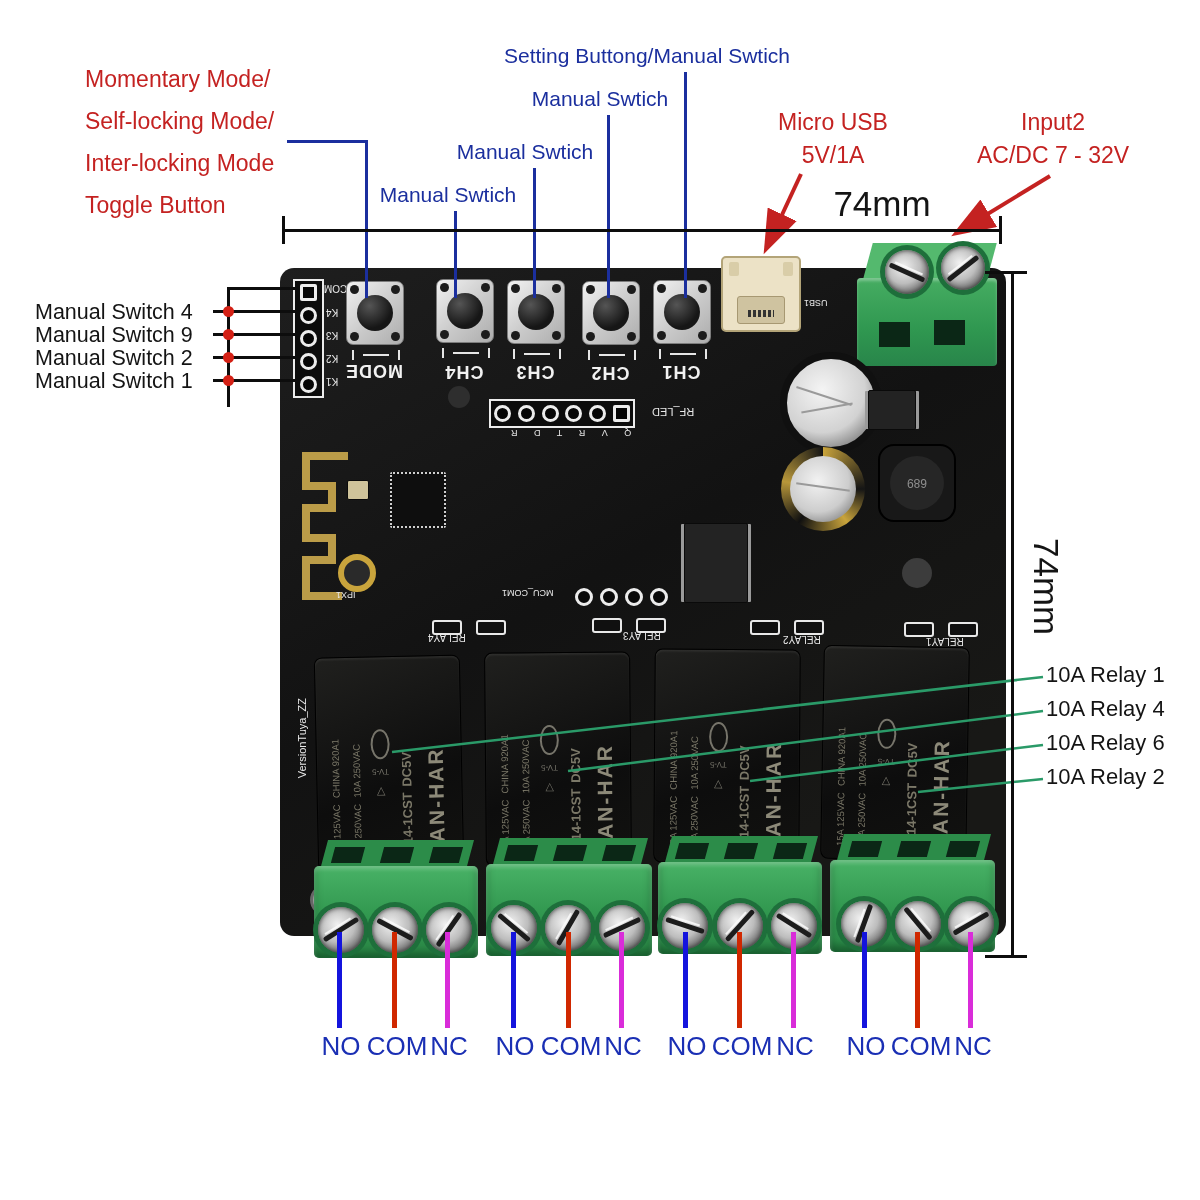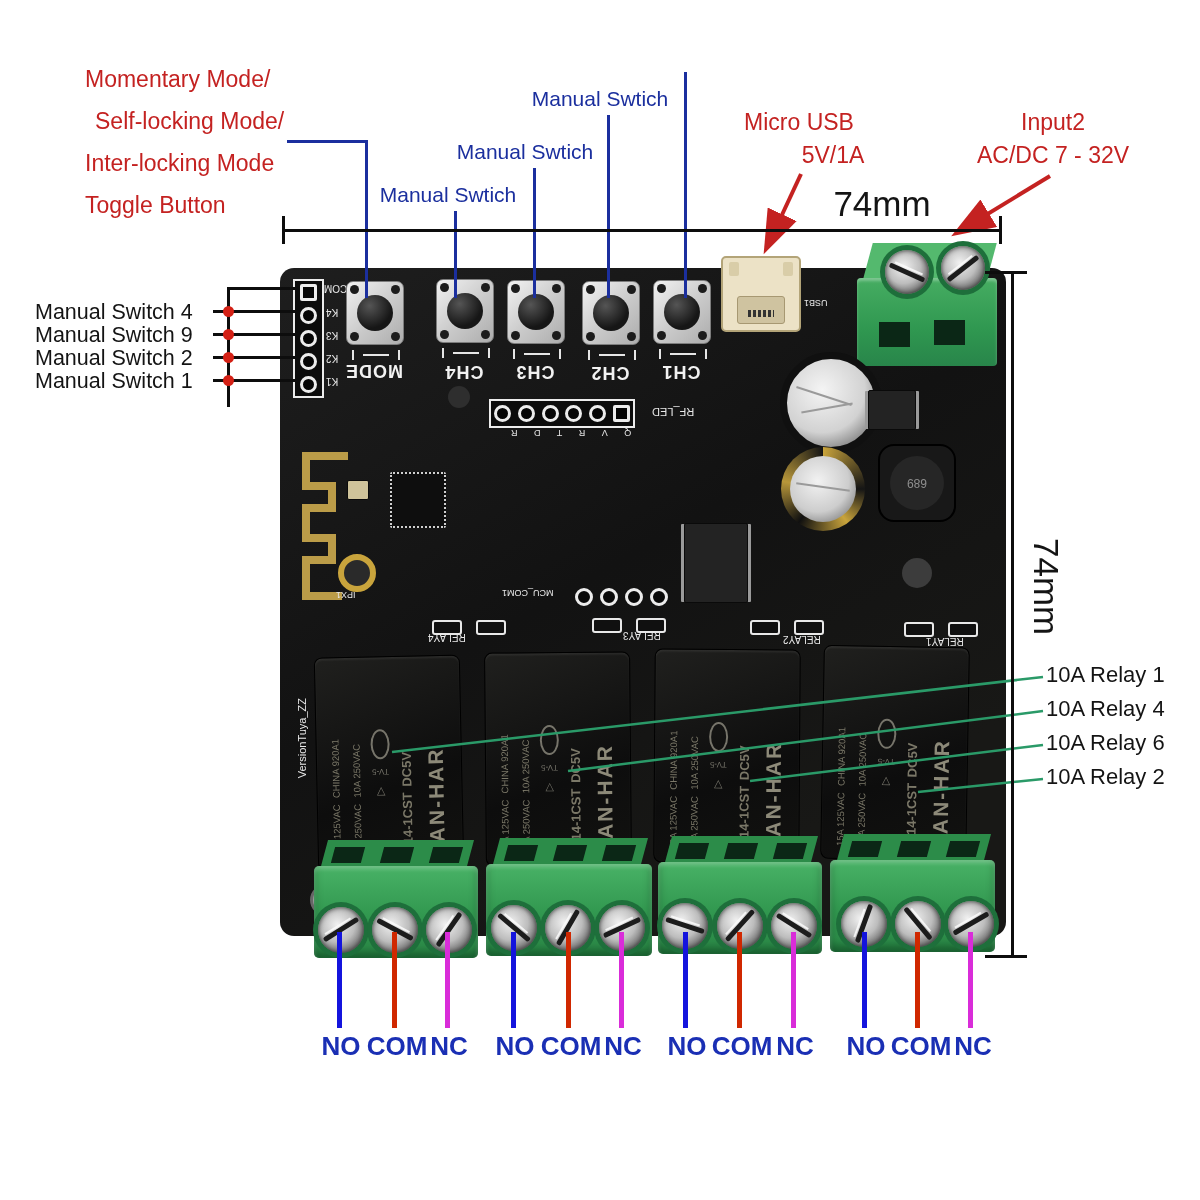--- a/index.html
+++ b/index.html
@@ -6,21 +6,21 @@
   #canvas{position:relative;width:1200px;height:1200px;background:#ffffff;overflow:hidden;}
   .abs{position:absolute;}
   .red-label{position:absolute;color:#c42221;font-size:23px;white-space:nowrap;}
   .blue-label{position:absolute;color:#1b2f9e;font-size:21px;white-space:nowrap;}
   .black-label{position:absolute;color:#141414;font-size:21px;white-space:nowrap;}
   .cx{transform:translateX(-50%);}
   .bl-line{position:absolute;background:#1b2f9e;}
   .bk-line{position:absolute;background:#0d0d0d;}
   .red-dot{position:absolute;width:11px;height:11px;border-radius:50%;background:#d42015;}
   .pin-line{position:absolute;width:5px;}
-  .pin-label{position:absolute;color:#1a2fb4;font-size:26px;font-weight:700;white-space:nowrap;transform:translateX(-50%);}
+  .pin-label{position:absolute;color:#1a2fb4;font-size:26px;font-weight:400;white-space:nowrap;transform:translateX(-50%);}
   .flip{transform:rotate(180deg);}
   
   #board{position:absolute;left:280px;top:268px;width:726px;height:668px;border-radius:14px;
          background:linear-gradient(150deg,#1e1e1e,#121212 45%,#181816 80%);}
   .silk{position:absolute;color:#e8e8e8;font-size:10px;white-space:nowrap;}
   .btn-base{position:absolute;width:56px;height:62px;border-radius:7px;border:1px solid #7d7d7d;
             background:linear-gradient(135deg,#f2f2f2,#c9c9c9 55%,#adadad);}
   .btn-cap{position:absolute;left:10px;top:13px;width:36px;height:36px;border-radius:50%;
            background:radial-gradient(circle at 35% 30%,#555,#161616 65%);}
   .btn-corner{position:absolute;width:9px;height:9px;border-radius:50%;background:#1c1c1c;}
@@ -420,29 +420,30 @@
   <div class="bk-line" style="left:213px;top:310px;width:85px;height:3px;z-index:11;"></div>
   <div class="bk-line" style="left:213px;top:333px;width:85px;height:3px;z-index:11;"></div>
   <div class="bk-line" style="left:213px;top:356px;width:85px;height:3px;z-index:11;"></div>
   <div class="bk-line" style="left:213px;top:379px;width:85px;height:3px;z-index:11;"></div>
   <div class="red-dot" style="left:223px;top:306px;z-index:12;"></div>
   <div class="red-dot" style="left:223px;top:329px;z-index:12;"></div>
   <div class="red-dot" style="left:223px;top:352px;z-index:12;"></div>
   <div class="red-dot" style="left:223px;top:375px;z-index:12;"></div>
 
   <div class="red-label" style="left:85px;top:66px;z-index:12;">Momentary Mode/</div>
-  <div class="red-label" style="left:95px;top:108px;z-index:12;">Self-locking Mode/</div>
+  <div class="red-label" style="left:85px;top:108px;z-index:12;">Self-locking Mode/</div>
   <div class="red-label" style="left:85px;top:150px;z-index:12;">Inter-locking Mode</div>
   <div class="red-label" style="left:85px;top:192px;z-index:12;">Toggle Button</div>
 
+  <div class="blue-label cx" style="left:647px;top:44px;z-index:12;">Setting Buttong/Manual Swtich</div>
   <div class="blue-label cx" style="left:600px;top:87px;z-index:12;">Manual Swtich</div>
   <div class="blue-label cx" style="left:525px;top:140px;z-index:12;">Manual Swtich</div>
   <div class="blue-label cx" style="left:448px;top:183px;z-index:12;">Manual Swtich</div>
 
-  <div class="red-label cx" style="left:799px;top:109px;z-index:12;">Micro USB</div>
+  <div class="red-label cx" style="left:833px;top:109px;z-index:12;">Micro USB</div>
   <div class="red-label cx" style="left:833px;top:142px;z-index:12;">5V/1A</div>
   <div class="red-label cx" style="left:1053px;top:109px;z-index:12;">Input2</div>
   <div class="red-label cx" style="left:1053px;top:142px;z-index:12;">AC/DC 7 - 32V</div>
 
   <div class="black-label" style="left:35px;top:300px;font-size:21.5px;z-index:12;">Manual Switch 4</div>
   <div class="black-label" style="left:35px;top:323px;font-size:21.5px;z-index:12;">Manual Switch 9</div>
   <div class="black-label" style="left:35px;top:346px;font-size:21.5px;z-index:12;">Manual Switch 2</div>
   <div class="black-label" style="left:35px;top:369px;font-size:21.5px;z-index:12;">Manual Switch 1</div>
 
   <div class="black-label" style="left:1046px;top:662px;font-size:22px;z-index:12;">10A Relay 1</div>

